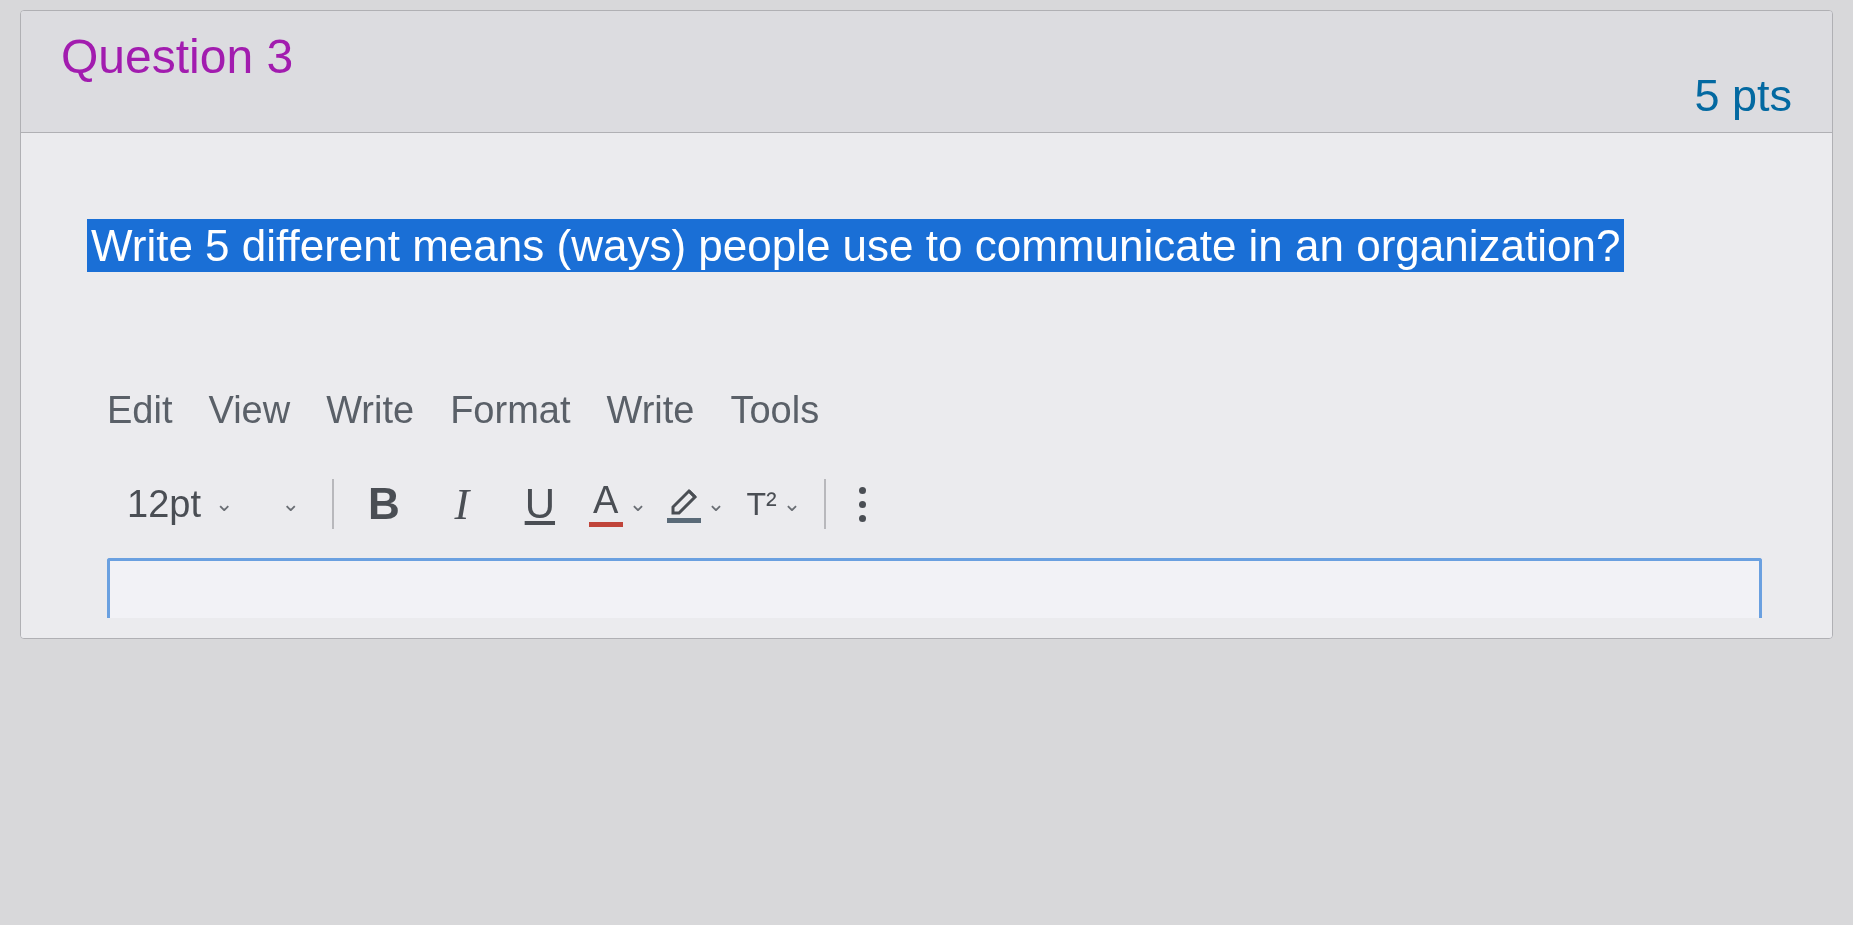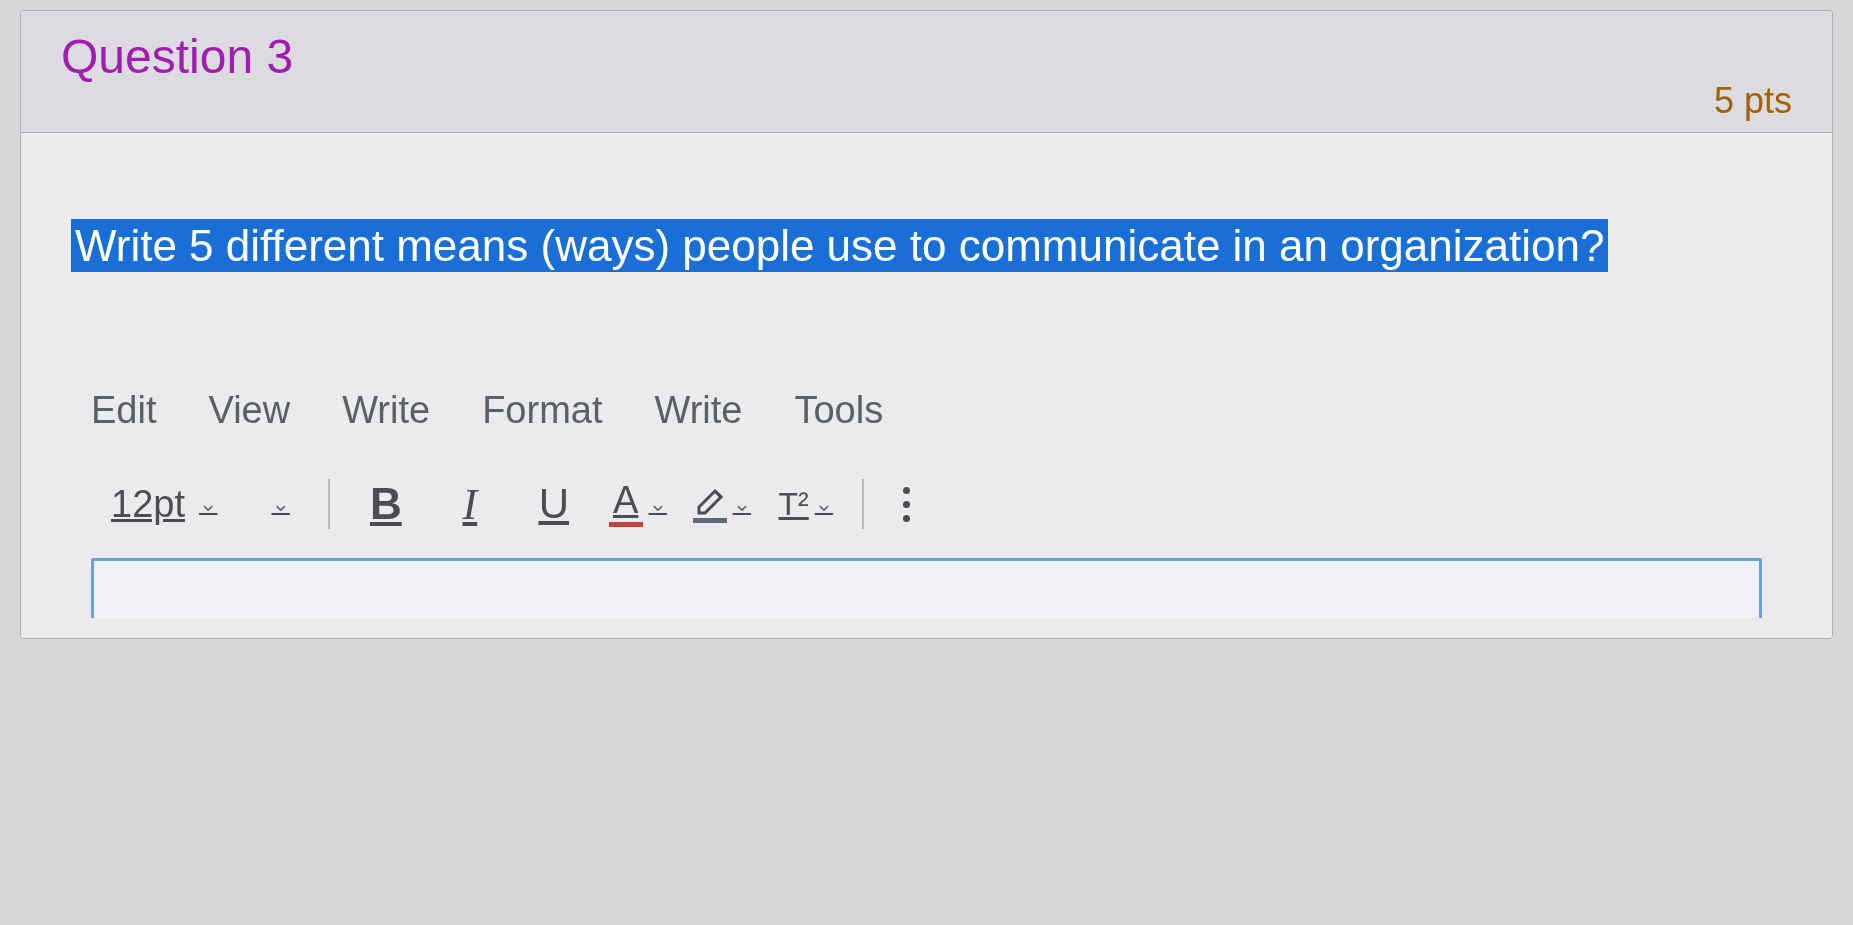--- a/index.html
+++ b/index.html
@@ -25,57 +25,56 @@
   }
   .question-title {
     font-size: 48px;
     font-weight: 400;
     color: #a21caf;
   }
   .question-points {
     position: absolute;
     right: 40px;
     bottom: 10px;
-    font-size: 36px;
-    color: #a16207;
+    font-size: 45px;
+    color: #0369a1;
   }
   .question-body {
-    padding: 80px 50px 20px 50px;
+    padding: 80px 50px 20px 66px;
     background: #ebebee;
   }
   .prompt-wrap {
     font-size: 44px;
     line-height: 1.5;
     color: #2d3b52;
     margin-bottom: 110px;
   }
   .prompt-highlight {
     background: #1a6fd6;
     color: #ffffff;
     display: inline;
     padding: 2px 4px;
   }
   .editor-menubar {
     display: flex;
-    gap: 52px;
+    gap: 36px;
     font-size: 38px;
     color: #5a6068;
     margin-bottom: 42px;
     padding-left: 20px;
   }
   .editor-menubar > div { cursor: pointer; }
   .editor-toolbar {
     display: flex;
     align-items: center;
-    gap: 8px;
+    gap: 2px;
     font-size: 38px;
     color: #4a4e54;
     padding-left: 20px;
     margin-bottom: 24px;
-    text-decoration: underline;
   }
   .tool-group {
     display: flex;
     align-items: center;
     gap: 8px;
     padding: 0 20px;
   }
   .tool-sep {
     width: 2px;
     height: 50px;

